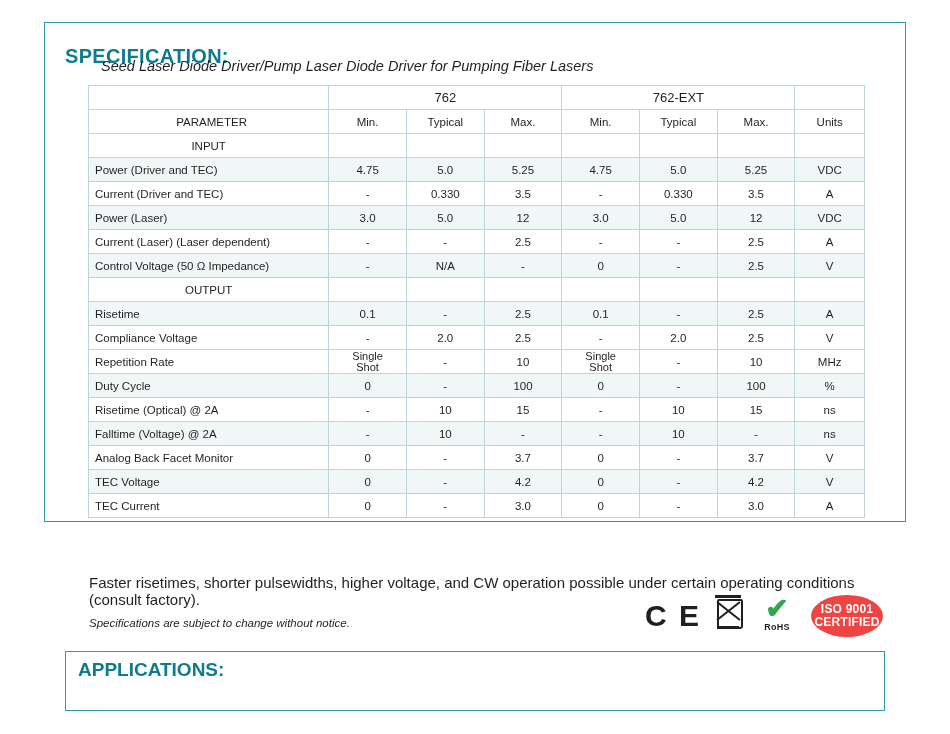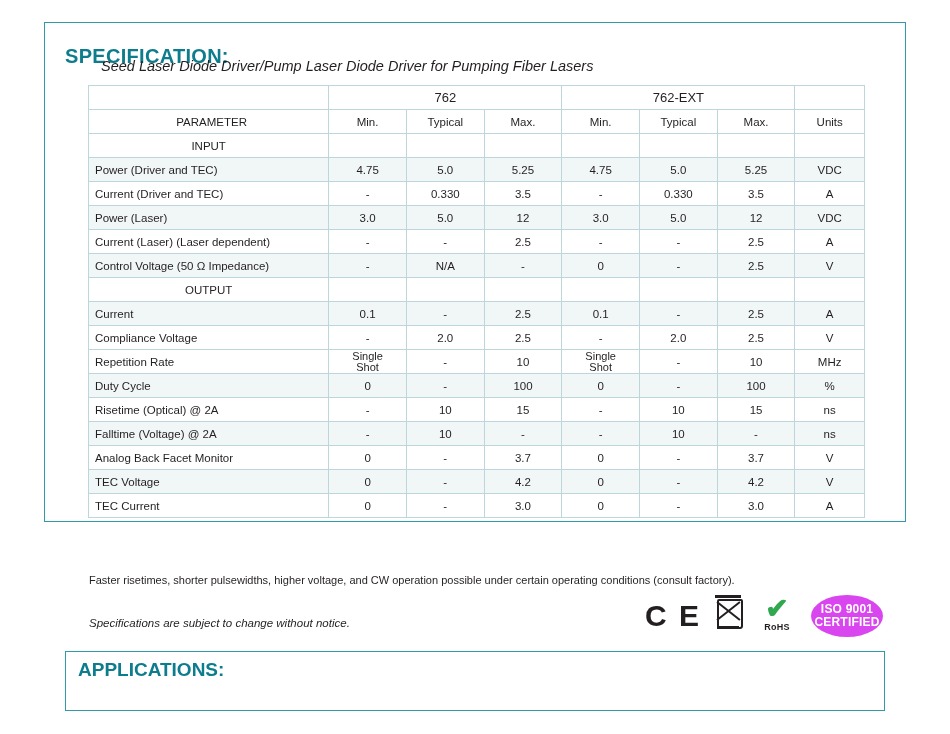--- a/index.html
+++ b/index.html
@@ -101,21 +101,21 @@
   }
   .tall td {
     height: 32px;
     margin-left: 46px;
   }
   .note1 {
     position: absolute;
     left: 44px;
     top: 551px;
     width: 790px;
-    font-size: 11px;
+    font-size: 15px;
     color: #231f20;
   }
   .note2 {
     position: absolute;
     left: 44px;
     top: 594px;
     font-size: 11.5px;
     font-style: italic;
     color: #231f20;
   }
@@ -190,21 +190,21 @@
   .rohs .lbl {
     font-size: 9px;
     font-weight: bold;
     color: #231f20;
     letter-spacing: 0.3px;
   }
   .iso {
     width: 72px;
     height: 42px;
     border-radius: 50%;
-    background: #d946ef;
+    background: #ef4444;
     color: #ffffff;
     display: flex;
     flex-direction: column;
     align-items: center;
     justify-content: center;
     font-size: 12px;
     font-weight: bold;
     line-height: 13px;
     letter-spacing: 0.2px;
   }
@@ -331,21 +331,21 @@
         <td class="num"></td>
         <td class="num"></td>
         <td class="num"></td>
         <td class="num"></td>
         <td class="num"></td>
         <td class="num"></td>
         <td class="units"></td>
       </tr>
 
       <tr class="shade">
-        <td class="col-param">Current</td>
+        <td class="col-param">Risetime</td>
         <td class="num">0.1</td>
         <td class="num">-</td>
         <td class="num">2.5</td>
         <td class="num">0.1</td>
         <td class="num">-</td>
         <td class="num">2.5</td>
         <td class="units">A</td>
       </tr>
 
       <tr>

